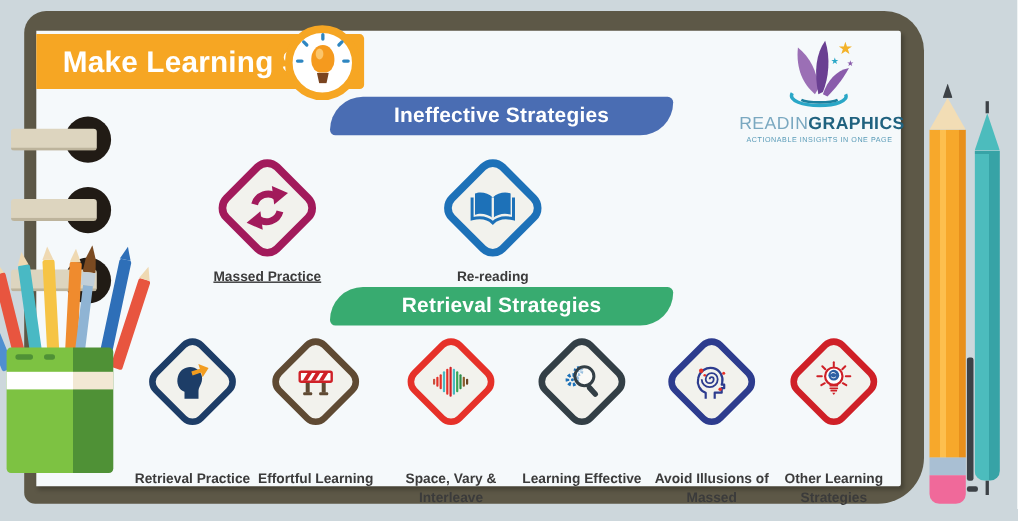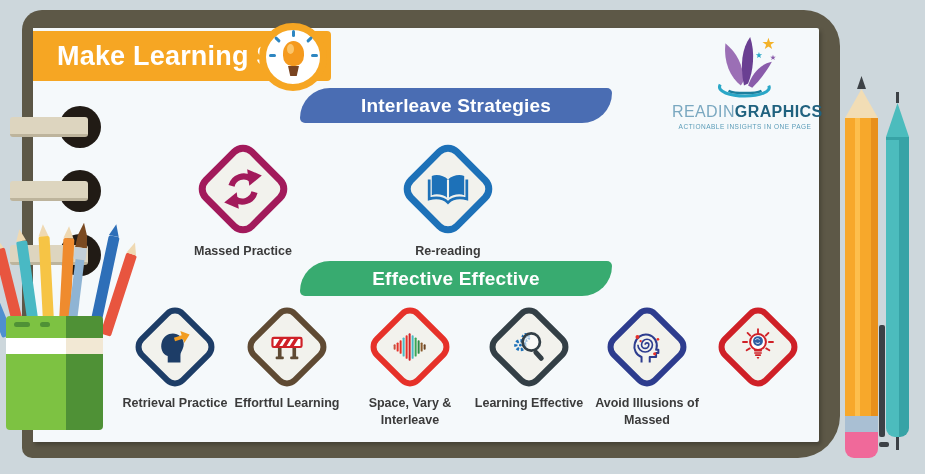--- a/index.html
+++ b/index.html
@@ -49,21 +49,21 @@
   .diamond { position:absolute; left:50%; top:50%; transform:translate(-50%,-50%) rotate(45deg);
     background:#f2f2ed; border-style:solid; }
   .r1 .diamond { width:72px; height:72px; border-width:7px; border-radius:16px; }
   .r2 .diamond { width:64px; height:64px; border-width:6px; border-radius:14px; }
   .glyph { position:absolute; left:50%; top:50%; transform:translate(-50%,-50%); }
   .r1 .glyph svg { width:46px; height:46px; display:block; }
   .r2 .glyph svg { width:40px; height:40px; display:block; }
   .card-label { margin-top:3px; font-size:12.5px; font-weight:700; color:var(--label-text,#3b3b3b);
     text-align:center; line-height:1.35; max-width:122px; }
   .r1 { top:138px; width:170px; }
-  .r2 { top:302px; width:122px; }
+  .r2 { top:302px; width:122px;gap:32px; }
   .bc-magenta .diamond { border-color:var(--magenta); }
   .bc-blue    .diamond { border-color:var(--blue); }
   .bc-orange  .diamond { border-color:var(--orange); }
   .bc-navy    .diamond { border-color:var(--navy); }
   .bc-brown   .diamond { border-color:var(--brown); }
   .bc-red     .diamond { border-color:var(--red); }
   .bc-dark    .diamond { border-color:var(--dark); }
   .bc-indigo  .diamond { border-color:var(--indigo); }
   .bc-red2    .diamond { border-color:var(--red2); }
 
@@ -154,27 +154,27 @@
       <text x="44" y="23" font-size="8" fill="#2aa7c7">★</text>
       <text x="58" y="25" font-size="7" fill="#8a5cab">★</text>
     </svg>
     <div class="logo-text">
       <span class="lt">READIN</span><span class="dk">GRAPHICS</span>
     </div>
     <div class="logo-tagline">ACTIONABLE INSIGHTS IN ONE PAGE</div>
   </div>
 
   <div class="section-banner banner-ineffective">
-    <span>Interleave Strategies</span>
+    <span>Ineffective Strategies</span>
   </div>
   <div class="section-banner banner-effective">
-    <span>Effective Effective</span>
-  </div>
-
-  <div class="card r1 bc-magenta" style="left:158px;">
+    <span>Retrieval Strategies</span>
+  </div>
+
+  <div class="card r1 bc-magenta" style="left:158px;text-decoration:underline;">
     <div class="dwrap">
         <div class="diamond"></div>
       <span class="glyph">
         <svg viewBox="0 0 44 44">
           <path d="M11 19 A12 12 0 0 1 30 12.5" style="fill:none;stroke:var(--magenta);stroke-width:6"></path>
           <polygon points="26,3 40,9 28,19" style="fill:var(--magenta)"></polygon>
           <path d="M33 25 A12 12 0 0 1 14 31.5" style="fill:none;stroke:var(--magenta);stroke-width:6"></path>
           <polygon points="18,41 4,35 16,25" style="fill:var(--magenta)"></polygon>
         </svg>
         </span>
@@ -310,20 +310,21 @@
           <path d="M19 14 c1.5 -1.6 3.2 -1.6 4.8 0 M19.5 17.2 c1.5 1.2 3 1.2 4.5 0" style="fill:none;stroke:#fff;stroke-width:1"></path>
           <g style="stroke:var(--red2);stroke-width:1.8;stroke-linecap:round;fill:none">
             <path d="M18.5 26 h7"></path>
               <path d="M18.5 28.6 h7"></path>
               <path d="M19.5 31 h5"></path>
           </g>
           <path d="M20.4 33 h3.2 l-1.6 2.4 z" style="fill:var(--red2)"></path>
         </svg>
         </span>
       </div>
+    <div class="card-label">Other Learning Strategies</div>
   </div>
 
   <div class="cup-group">
     <div class="stick" style="left:2px;  top:41px; height:80px;  transform:rotate(-22deg); background:#4f8fd0;"></div>
     <div class="stick" style="left:16px; top:31px; height:92px;  transform:rotate(-14deg); background:#e8553f;"></div>
     <div class="stick" style="left:30px; top:25px; height:100px; transform:rotate(-8deg);  background:#49b9c4;"></div>
     <div class="stick" style="left:44px; top:21px; height:105px; transform:rotate(-3deg);  background:#f6c445;"></div>
     <div class="stick" style="left:58px; top:23px; height:104px; transform:rotate(3deg);   background:#ef8b2e;"></div>
     <div class="stick" style="left:88px; top:19px; height:100px; transform:rotate(12deg);  background:#2e6fb8; --tip:#2e6fb8;"></div>
     <div class="stick" style="left:100px;top:35px; height:85px;  transform:rotate(18deg);  background:#e8553f;"></div>

